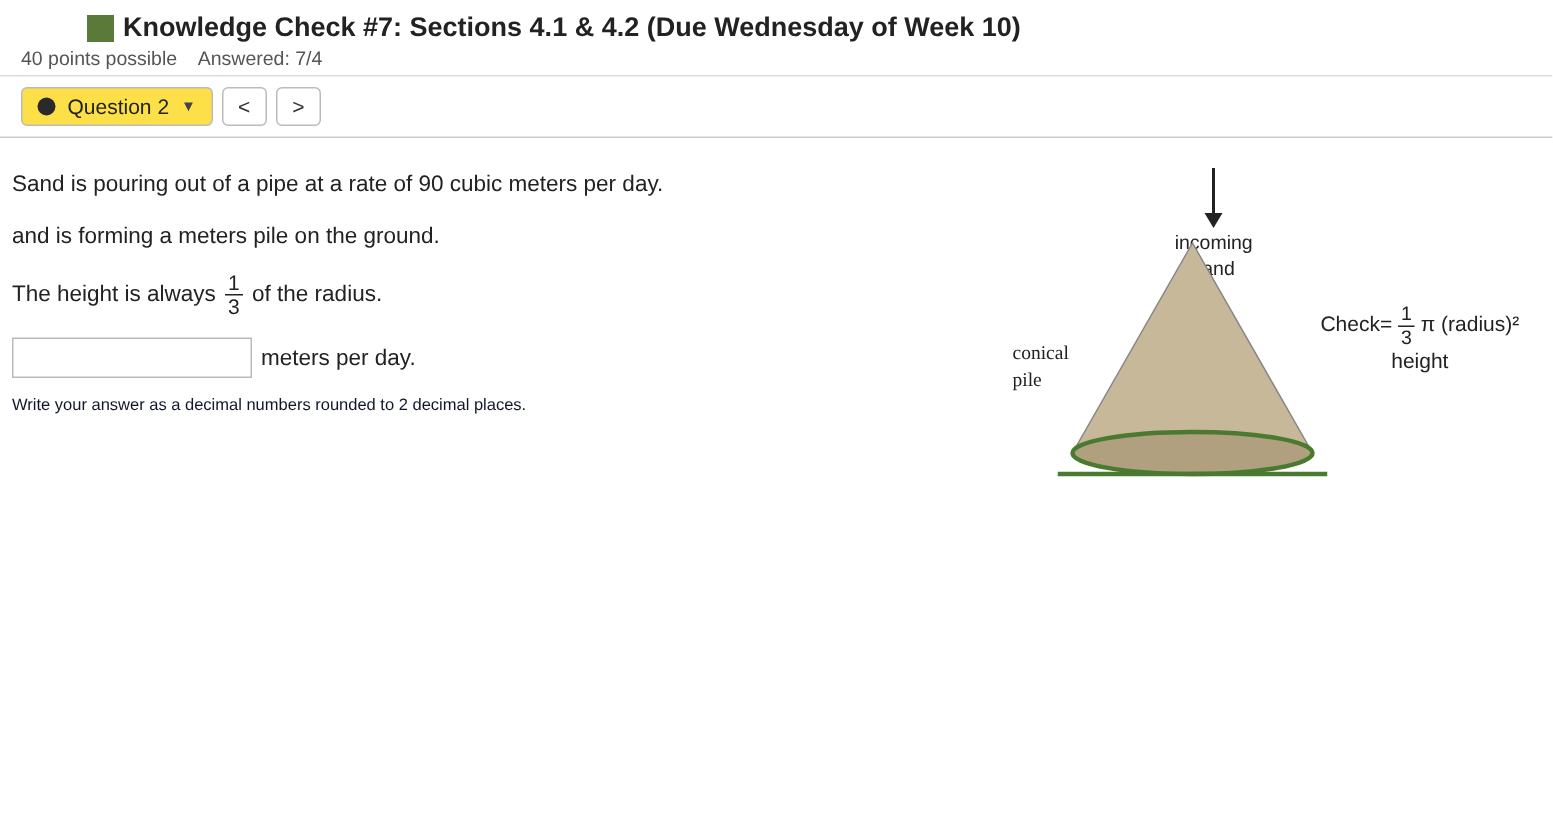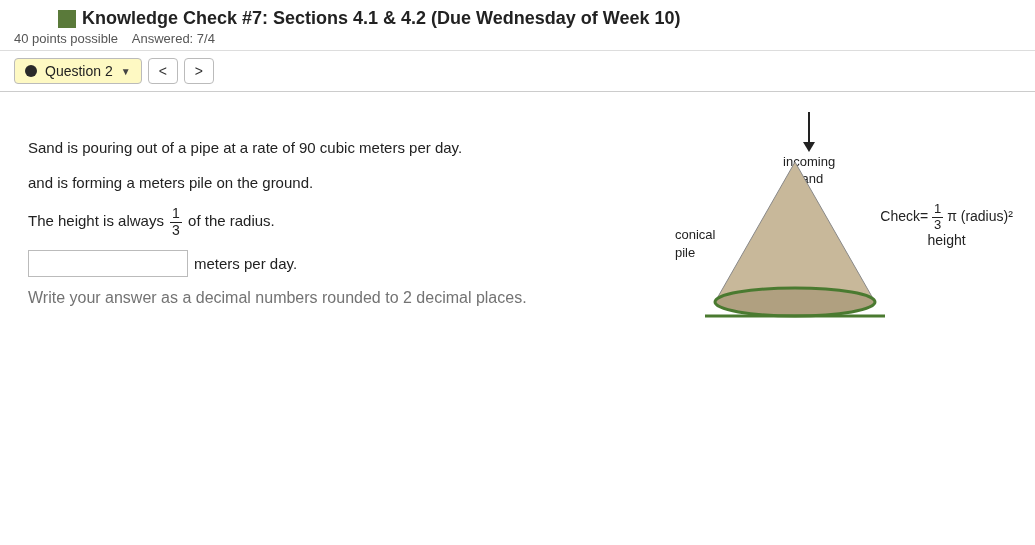--- a/index.html
+++ b/index.html
@@ -43,21 +43,21 @@
       border-bottom: 1px solid #ccc;
       gap: 6px;
     }
     .question-selector {
       display: flex;
       align-items: center;
       border: 1px solid #bbb;
       border-radius: 4px;
       padding: 4px 10px;
       gap: 8px;
-      background: #fef9c3;
+      background: #fde047;
       cursor: pointer;
     }
     .question-dot {
       width: 12px;
       height: 12px;
       border-radius: 50%;
       background: #2a2a2a;
       flex-shrink: 0;
     }
     .question-label {
@@ -72,23 +72,22 @@
       border: 1px solid #bbb;
       background: #fff;
       border-radius: 4px;
       padding: 4px 10px;
       font-size: 14px;
       cursor: pointer;
       color: #333;
     }
     .main-content {
       display: flex;
-      padding: 20px 20px 10px 28px;
+      padding: 20px 20px 10px 8px;
       gap: 20px;
-      align-items: center;
     }
     .question-text {
       flex: 1;
       min-width: 0;
     }
     .q-line {
       margin-bottom: 12px;
       font-size: 15px;
       line-height: 1.5;
     }
@@ -146,23 +145,23 @@
     }
     .volume-formula .frac-inline .num {
       border-bottom: 1px solid #222;
       padding: 0 2px;
     }
     .volume-formula .frac-inline .den {
       padding: 0 2px;
     }
     .spacing-block { margin-top: 10px; }
     .bottom-line {
-      font-size: 16px;
+      font-size: 11px;
       margin-top: 6px;
-      color: #737373;
+      color: #0f172a;
     }
   </style>
 </head>
 <body>
 
 <div class="header">
   <div class="header-title">
     <span class="header-icon"></span>
     <span>Knowledge Check #7: Sections 4.1 &amp; 4.2 (Due Wednesday of Week 10)</span>
   </div>
@@ -225,21 +224,21 @@
 
       <svg width="180" height="165" style="position:absolute; bottom:10px; left:30px;">
 
         <polygon points="90,5 10,145 170,145" fill="#c8b89a" stroke="#888" stroke-width="1"></polygon>
 
         <ellipse cx="90" cy="145" rx="80" ry="14" fill="#b0a080" stroke="#4a7a30" stroke-width="3"></ellipse>
 
         <line x1="0" y1="159" x2="180" y2="159" stroke="#4a7a30" stroke-width="3"></line>
       </svg>
 
-      <div style="position:absolute; left:0; bottom:70px; font-size:13px; line-height:1.4;">
+      <div style="position:absolute; left:0; bottom:70px; font-size:13px; line-height:1.4;font-family:Liberation Serif, serif;">
         <span style="white-space:pre-line;">conical
 pile</span>
       </div>
     </div>
 
     <div class="volume-formula">
       <span>Check=</span>
       <span class="frac-inline">
         <span class="num">1</span>
         <span class="den">3</span>

